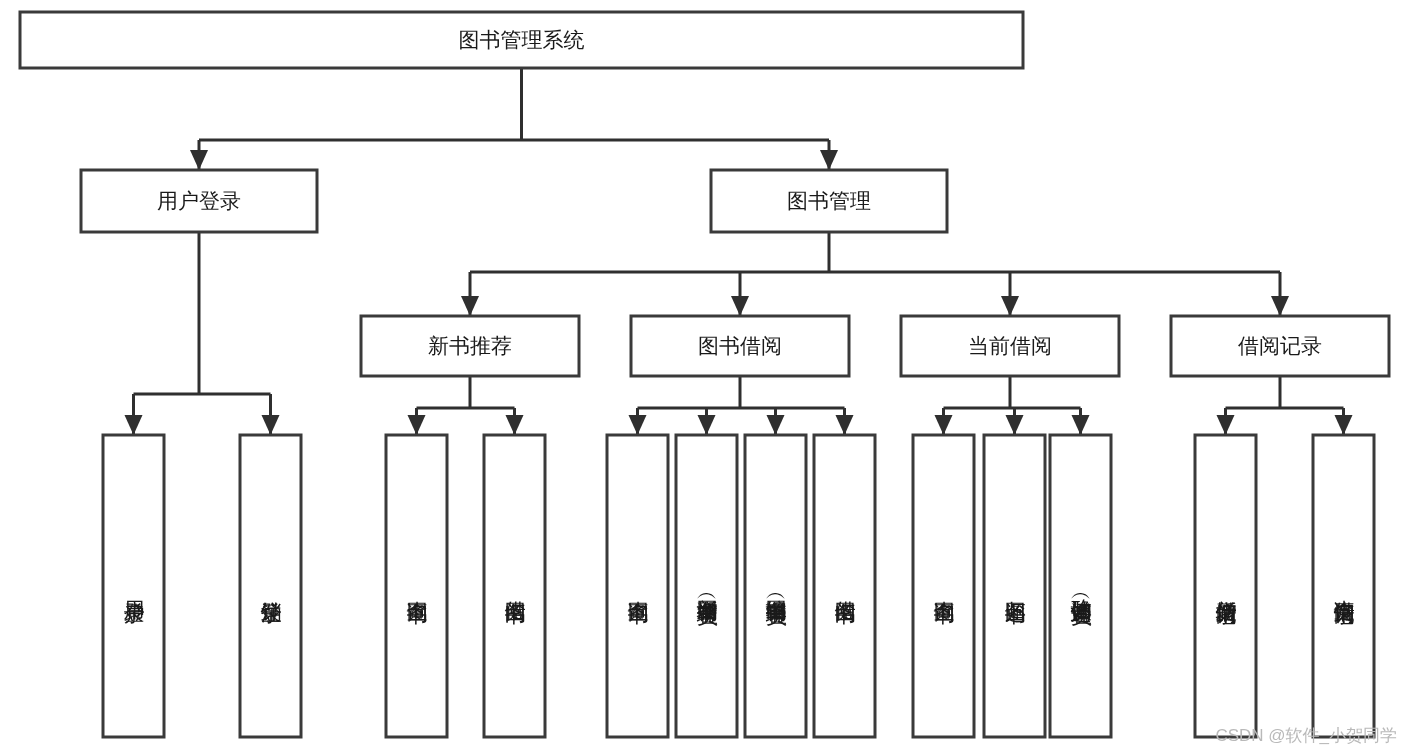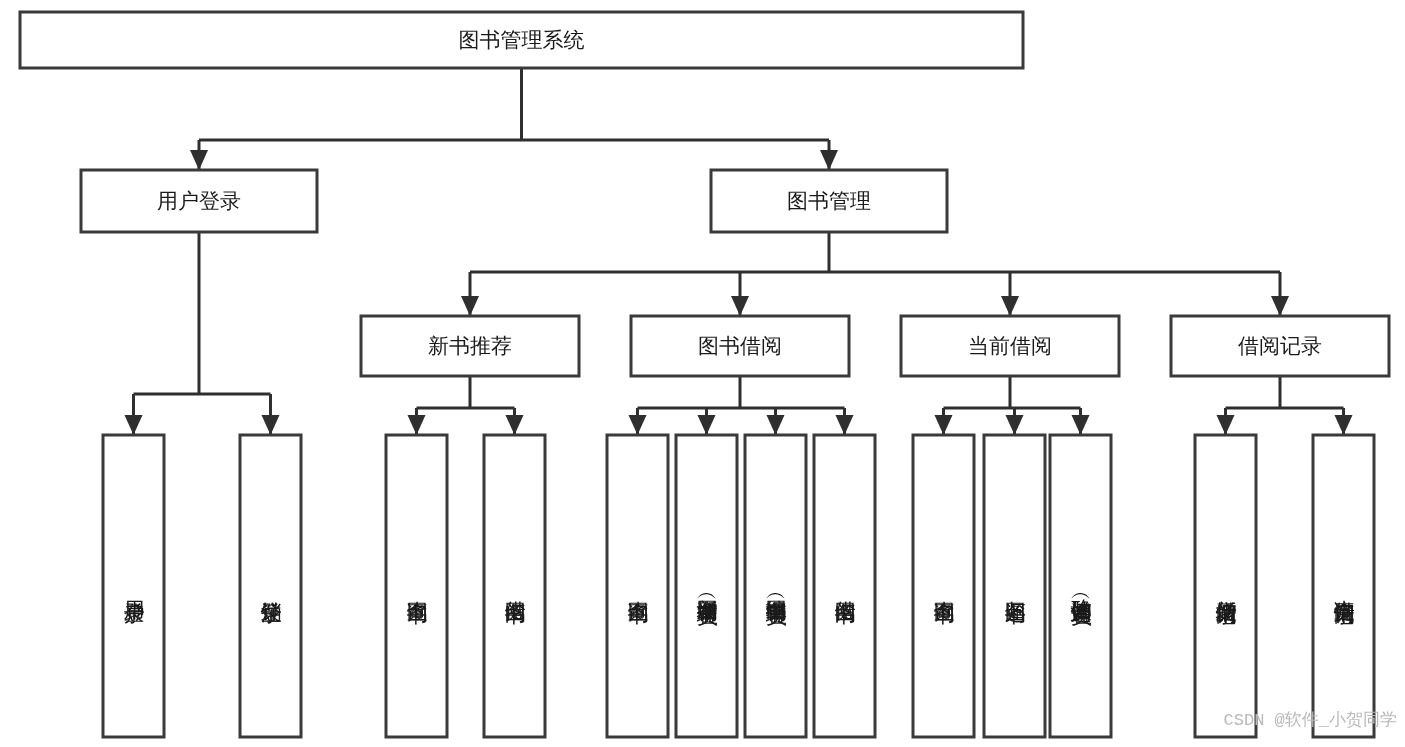--- a/index.html
+++ b/index.html
@@ -57,22 +57,22 @@
     position: absolute;
     display: flex;
     align-items: center;
     justify-content: center;
     box-sizing: border-box;
     pointer-events: auto;
   }
   .watermark {
     position: absolute;
     right: 8px;
-    bottom: 16px;
-    font-family: Liberation Mono, monospace;
+    bottom: 0;
+    font-family: Liberation Sans, sans-serif;
     font-size: 17px;
     color: #b9b9b9;
     white-space: nowrap;
     user-select: none;
   }
 </style>
 </head>
 <body>
 
 <div id="diagram-root">

